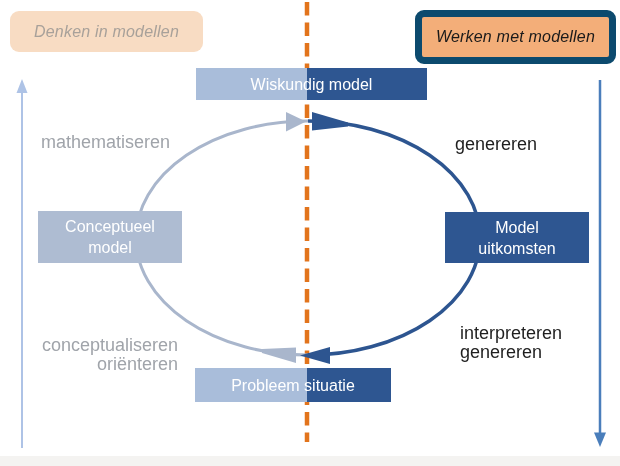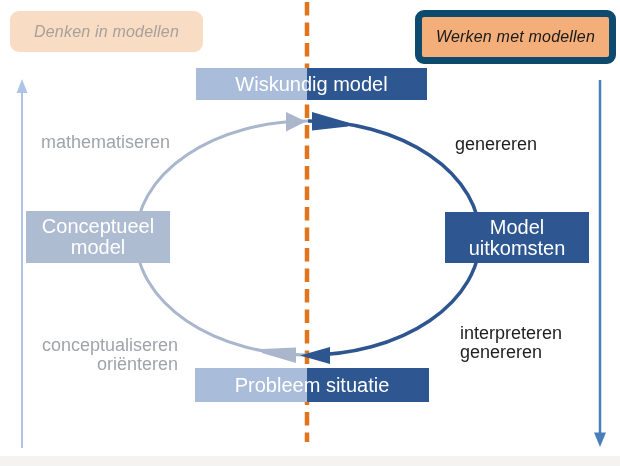--- a/index.html
+++ b/index.html
@@ -13,30 +13,30 @@
     position:absolute; display:flex; align-items:center; justify-content:center;
     border-radius:9px; font-size:16px; letter-spacing:0.2px;font-style:italic;
   }
   .badge-denken { left:10px; top:11px; width:193px; height:41px;
     background:#f8dcc3; color:#a8a19a; }
   .badge-werken { left:415px; top:10px; width:187px; height:40px;
     background:#f3ae79; color:#1a1a1a; border:7px solid #0c4a6e; }
 
   .node {
     position:absolute; display:flex; flex-direction:column; align-items:center;
-    justify-content:center; color:#ffffff; font-size:20px; text-align:center;
+    justify-content:center; color:#ffffff; font-size:16px; text-align:center;
     line-height:21px;
   }
   .node-wiskundig { left:196px; top:68px; width:231px; height:32px;
     background:linear-gradient(90deg, #a9bdda 0 111px, #2e5691 111px); }
-  .node-conceptueel { left:26px; top:211px; width:144px; height:52px;
+  .node-conceptueel { left:38px; top:211px; width:144px; height:52px;
     background:#aebcd2; }
   .node-uitkomsten { left:445px; top:212px; width:144px; height:51px;
     background:#2e5691; }
-  .node-probleem { left:195px; top:368px; width:234px; height:34px;
+  .node-probleem { left:195px; top:368px; width:196px; height:34px;
     background:linear-gradient(90deg, #a9bdda 0 112px, #2e5691 112px); }
 
   .plabel { position:absolute; font-size:18px; line-height:19px; }
   .plabel-mathematiseren { left:28px; top:133px; width:142px; text-align:right;
     color:#a0a4aa; }
   .plabel-genereren { left:455px; top:135px; color:#1f1f1f; }
   .plabel-conceptualiseren { left:36px; top:336px; width:142px; text-align:right;
     color:#a0a4aa; }
   .plabel-interpreteren { left:460px; top:324px; text-align:left; color:#1f1f1f; }
 

